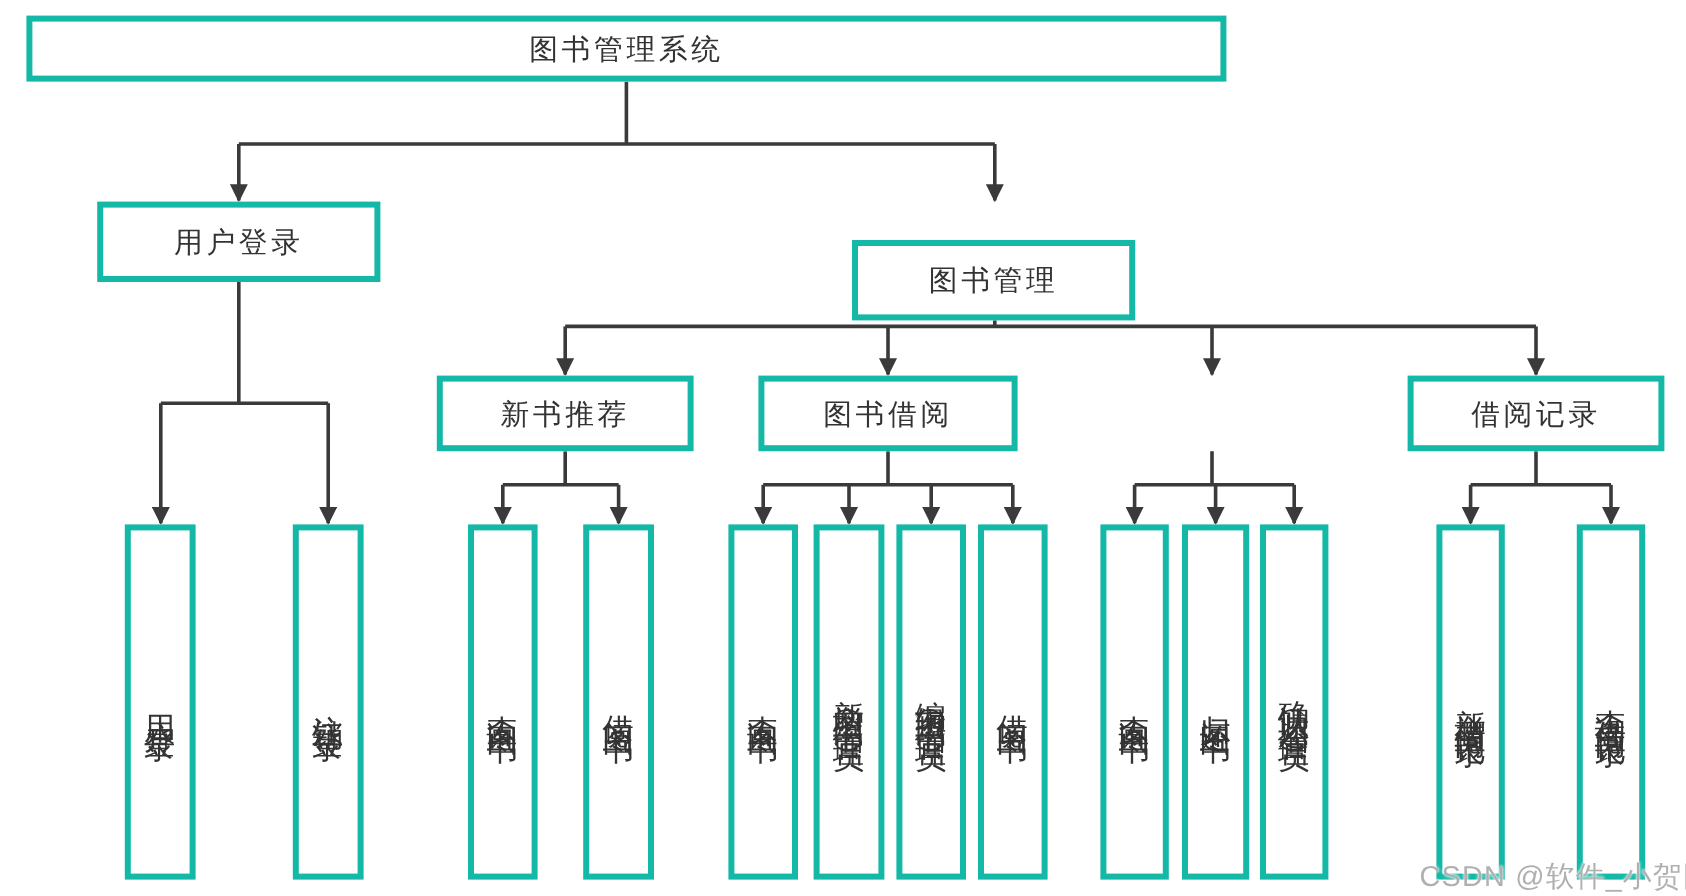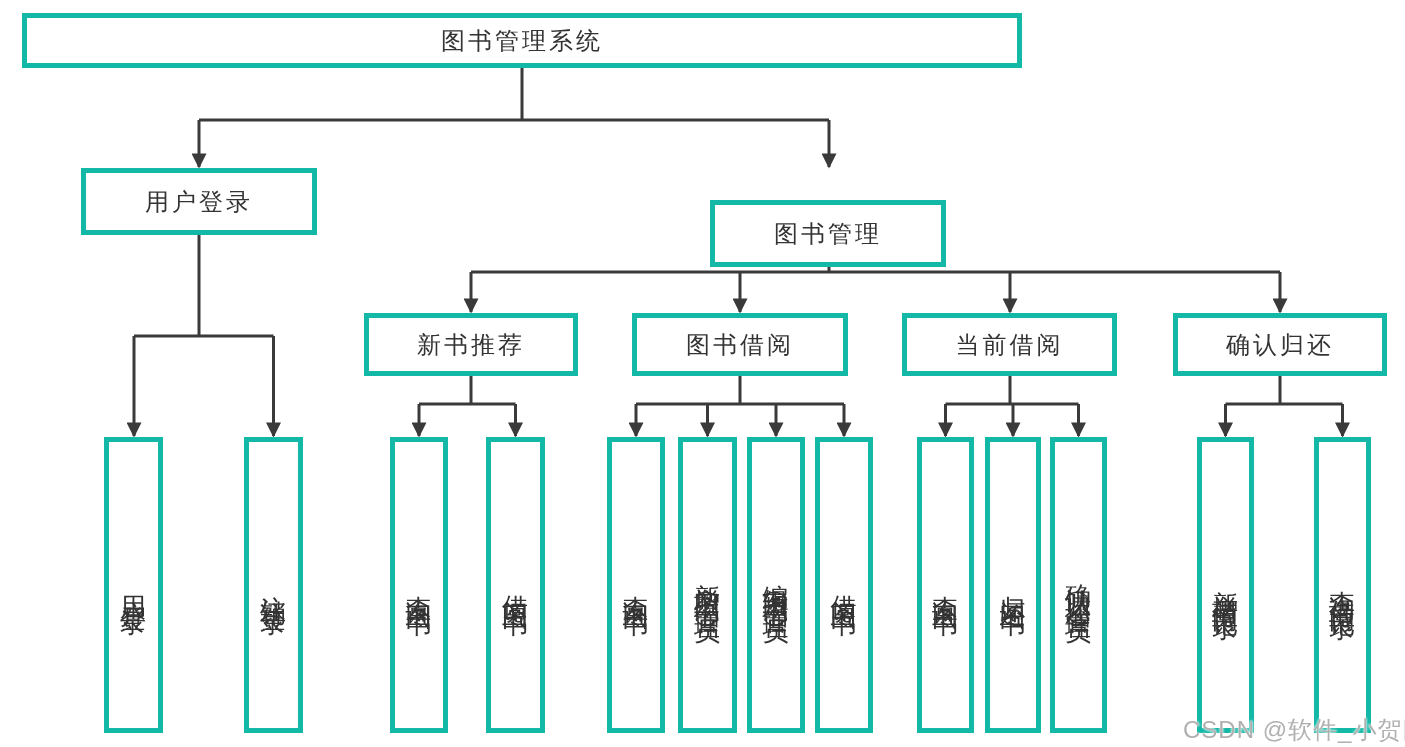--- a/index.html
+++ b/index.html
@@ -95,22 +95,21 @@
     </g>
   </svg>
 
   <div class="node h-node" style="left:22px; top:13px; width:1000px; height:55px;">图书管理系统</div>
 
   <div class="node h-node" style="left:81px; top:168px; width:236px; height:67px;">用户登录</div>
   <div class="node h-node" style="left:710px; top:168px; width:236px; height:67px;margin-top:32px;">图书管理</div>
 
   <div class="node h-node" style="left:364px; top:313px; width:214px; height:63px;">新书推荐</div>
   <div class="node h-node" style="left:632px; top:313px; width:216px; height:63px;">图书借阅</div>
-  <div class="node h-node" style="left:902px; top:313px; width:215px; height:63px;">当前借阅</div>
-  <div class="node h-node" style="left:1173px; top:313px; width:214px; height:63px;">确认归还</div>
+  <div class="node h-node" style="left:1173px; top:313px; width:214px; height:63px;">借阅记录</div>
 
   <div class="node v-node" style="left:104px; width:59px;">用户登录</div>
   <div class="node v-node" style="left:244px; width:59px;">注销登录</div>
 
   <div class="node v-node" style="left:390px; width:58px;">查询图书</div>
   <div class="node v-node" style="left:486px; width:59px;">借阅图书</div>
 
   <div class="node v-node" style="left:607px; width:58px;">查询图书</div>
   <div class="node v-node" style="left:678px; width:59px;">新增图书（管理员）</div>
   <div class="node v-node" style="left:747px; width:58px;">编辑图书（管理员）</div>

